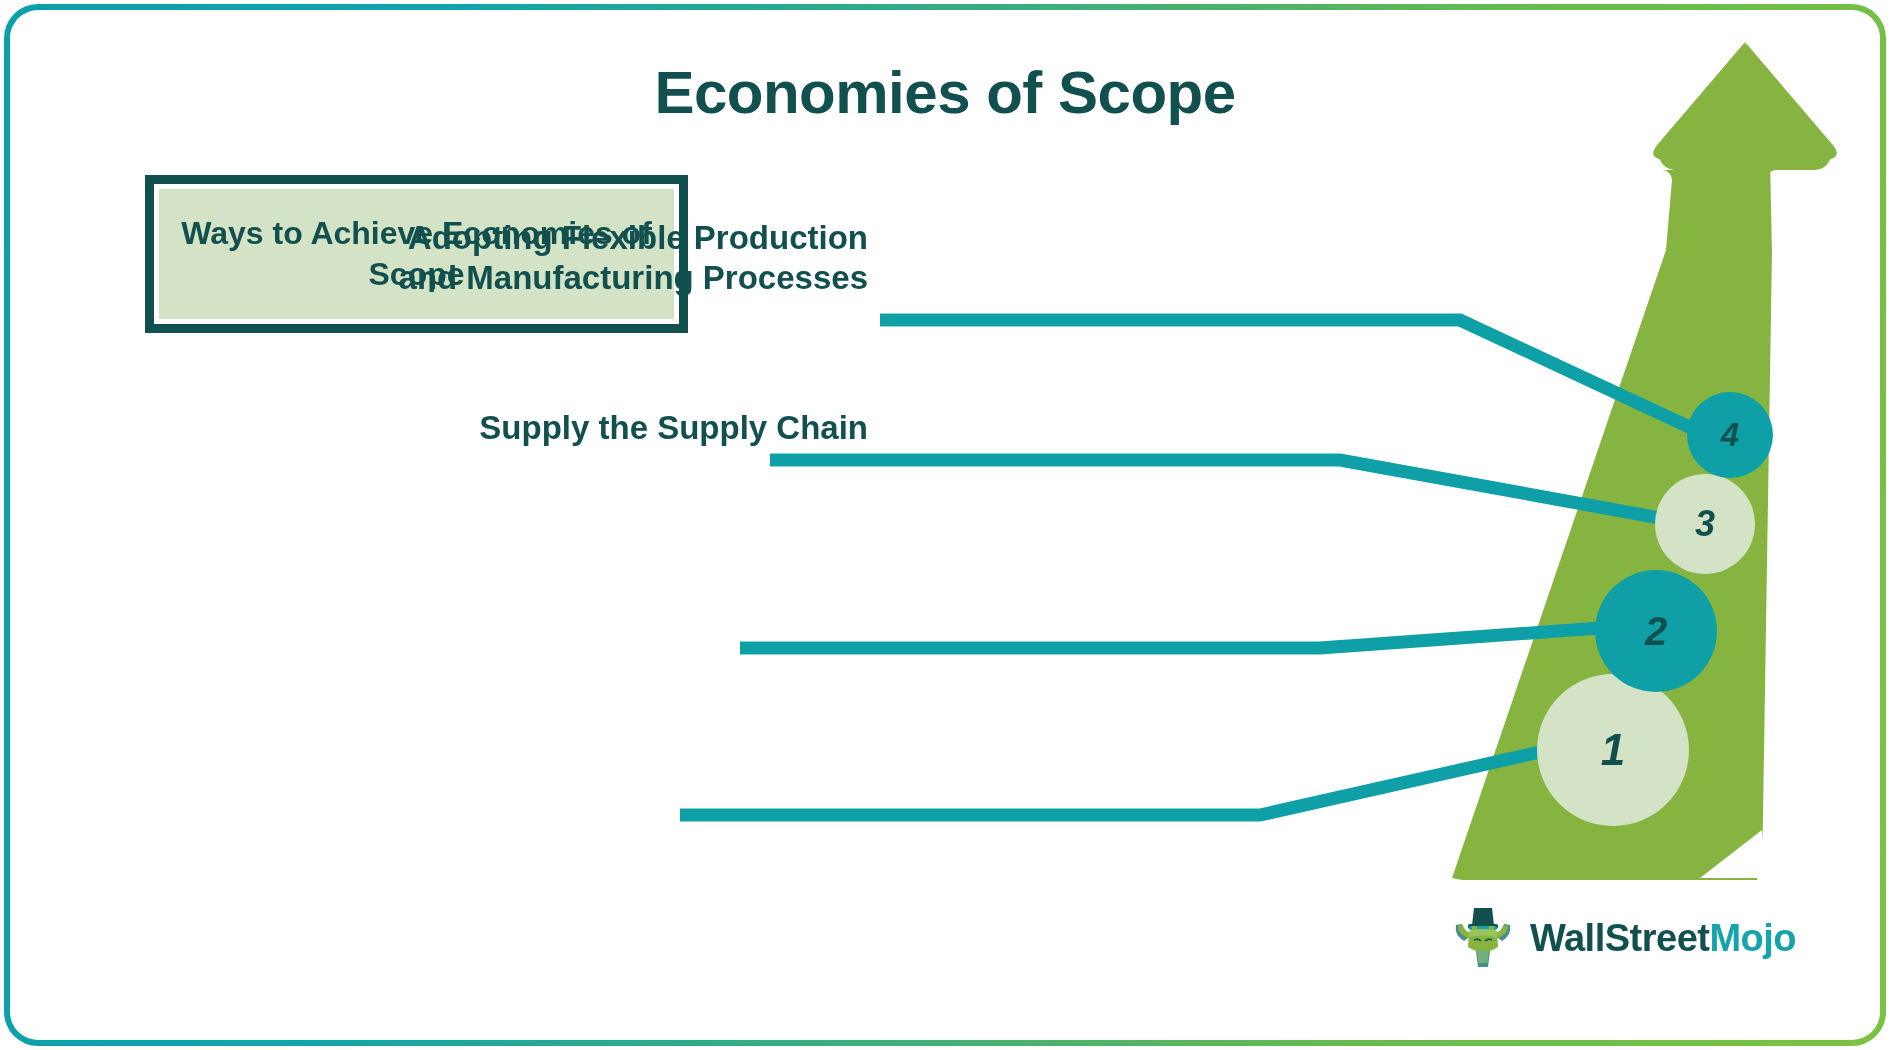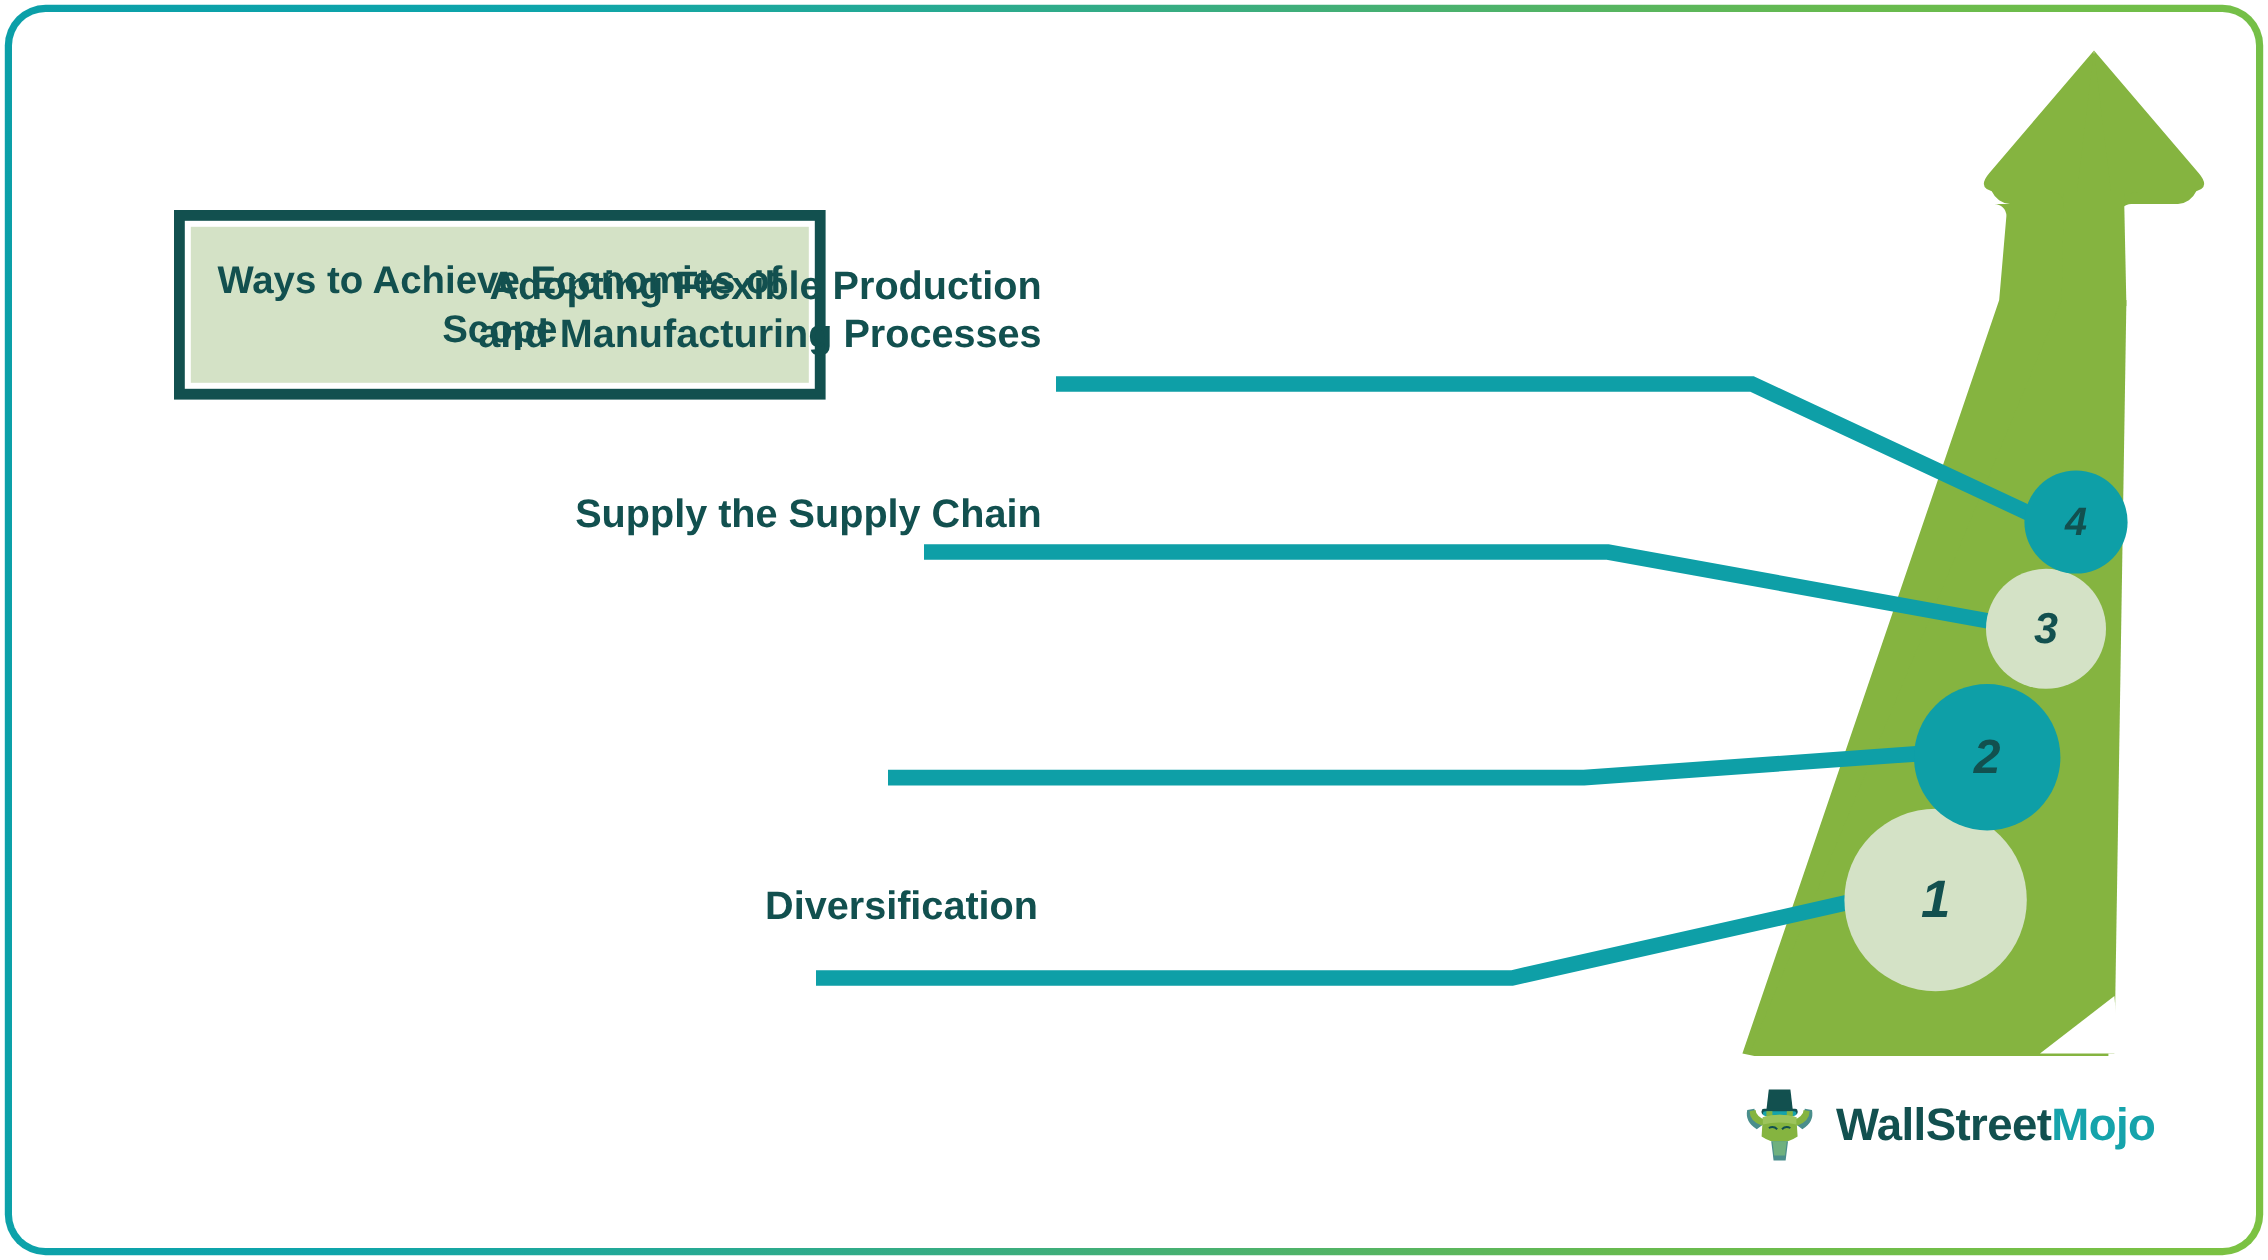--- a/index.html
+++ b/index.html
@@ -160,20 +160,21 @@
 <body>
 
 <div id="infographic">
 
   <div class="frame">
     <div class="frame-inner"></div>
   </div>
 
   <div class="stage">
 
+    <div class="title">Economies of Scope</div>
 
     <div class="caption-box">
       <div class="caption-inner">
         <div class="caption-text">Ways to Achieve
 Economies of Scope</div>
       </div>
     </div>
 
     <svg class="art" viewBox="0 0 1890 1050" width="1890" height="1050" xmlns="http://www.w3.org/2000/svg">
 
@@ -228,21 +229,20 @@
       </g>
 
       <g>
         <polyline points="880,320 1460,320 1700,432" fill="none" stroke="#0e9fa7" stroke-width="13"></polyline>
       </g>
     </svg>
 
     <div class="step-label s4">Adopting Flexible Production
 and Manufacturing Processes</div>
     <div class="step-label s3">Supply the Supply Chain</div>
-    <div class="step-label s1">Diversification</div>
 
     <div class="num n1">1</div>
     <div class="num n2">2</div>
     <div class="num n3">3</div>
     <div class="num n4">4</div>
 
     <div class="logo">
       <svg width="62" height="66" viewBox="0 0 62 66" xmlns="http://www.w3.org/2000/svg">
 
         <path d="M4 20 Q2 30 12 36 L20 30 Q10 26 10 19 Z" fill="#4a8e8c"></path>

